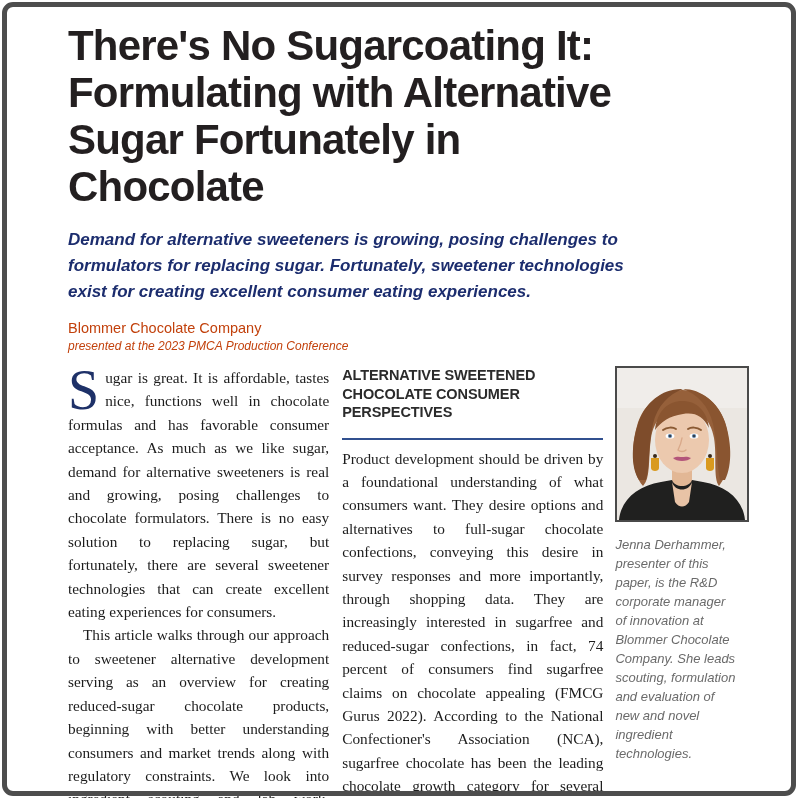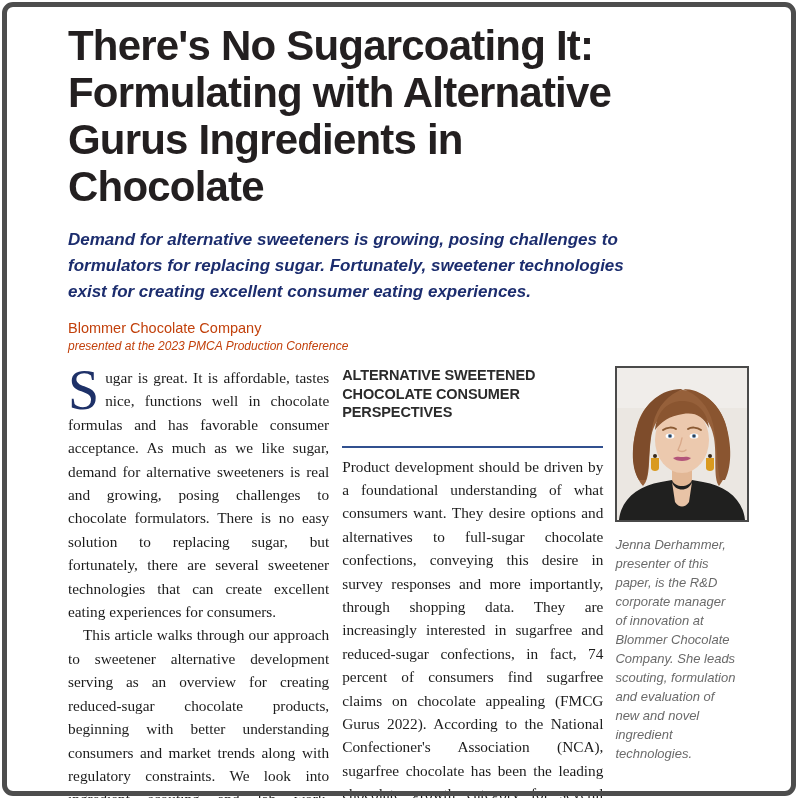--- a/index.html
+++ b/index.html
@@ -101,21 +101,21 @@
 
   .section-heading {
     font-family: "Liberation Sans", sans-serif;
     font-weight: bold;
     font-size: 14.5px;
     line-height: 18.5px;
     letter-spacing: -0.1px;
     color: #2b2b2b;
     text-align: left;
     border-bottom: 2px solid #31508f;
-    padding-bottom: 24px;
+    padding-bottom: 16px;
     margin-bottom: 7px;
   }
 
   
   .sidebar { width: 137px; }
   .photo {
     width: 134px;
     height: 156px;
     border: 2px solid #4a4a4a;
     background: #ebe7e2;
@@ -136,21 +136,21 @@
 <body>
 
 <div class="page">
   <div class="frame"></div>
 
   <div class="content">
 
     <h1 class="title">
       <div>There's No Sugarcoating It:</div>
       <div>Formulating with Alternative</div>
-      <div>Gurus Ingredients in</div>
+      <div>Sugar Fortunately in</div>
       <div>Chocolate</div>
     </h1>
 
     <div class="deck">
       <div>Demand for alternative sweeteners is growing, posing challenges to</div>
       <div>formulators for replacing sugar. Fortunately, sweetener technologies</div>
       <div>exist for creating excellent consumer eating experiences.</div>
     </div>
 
     <div class="byline">

